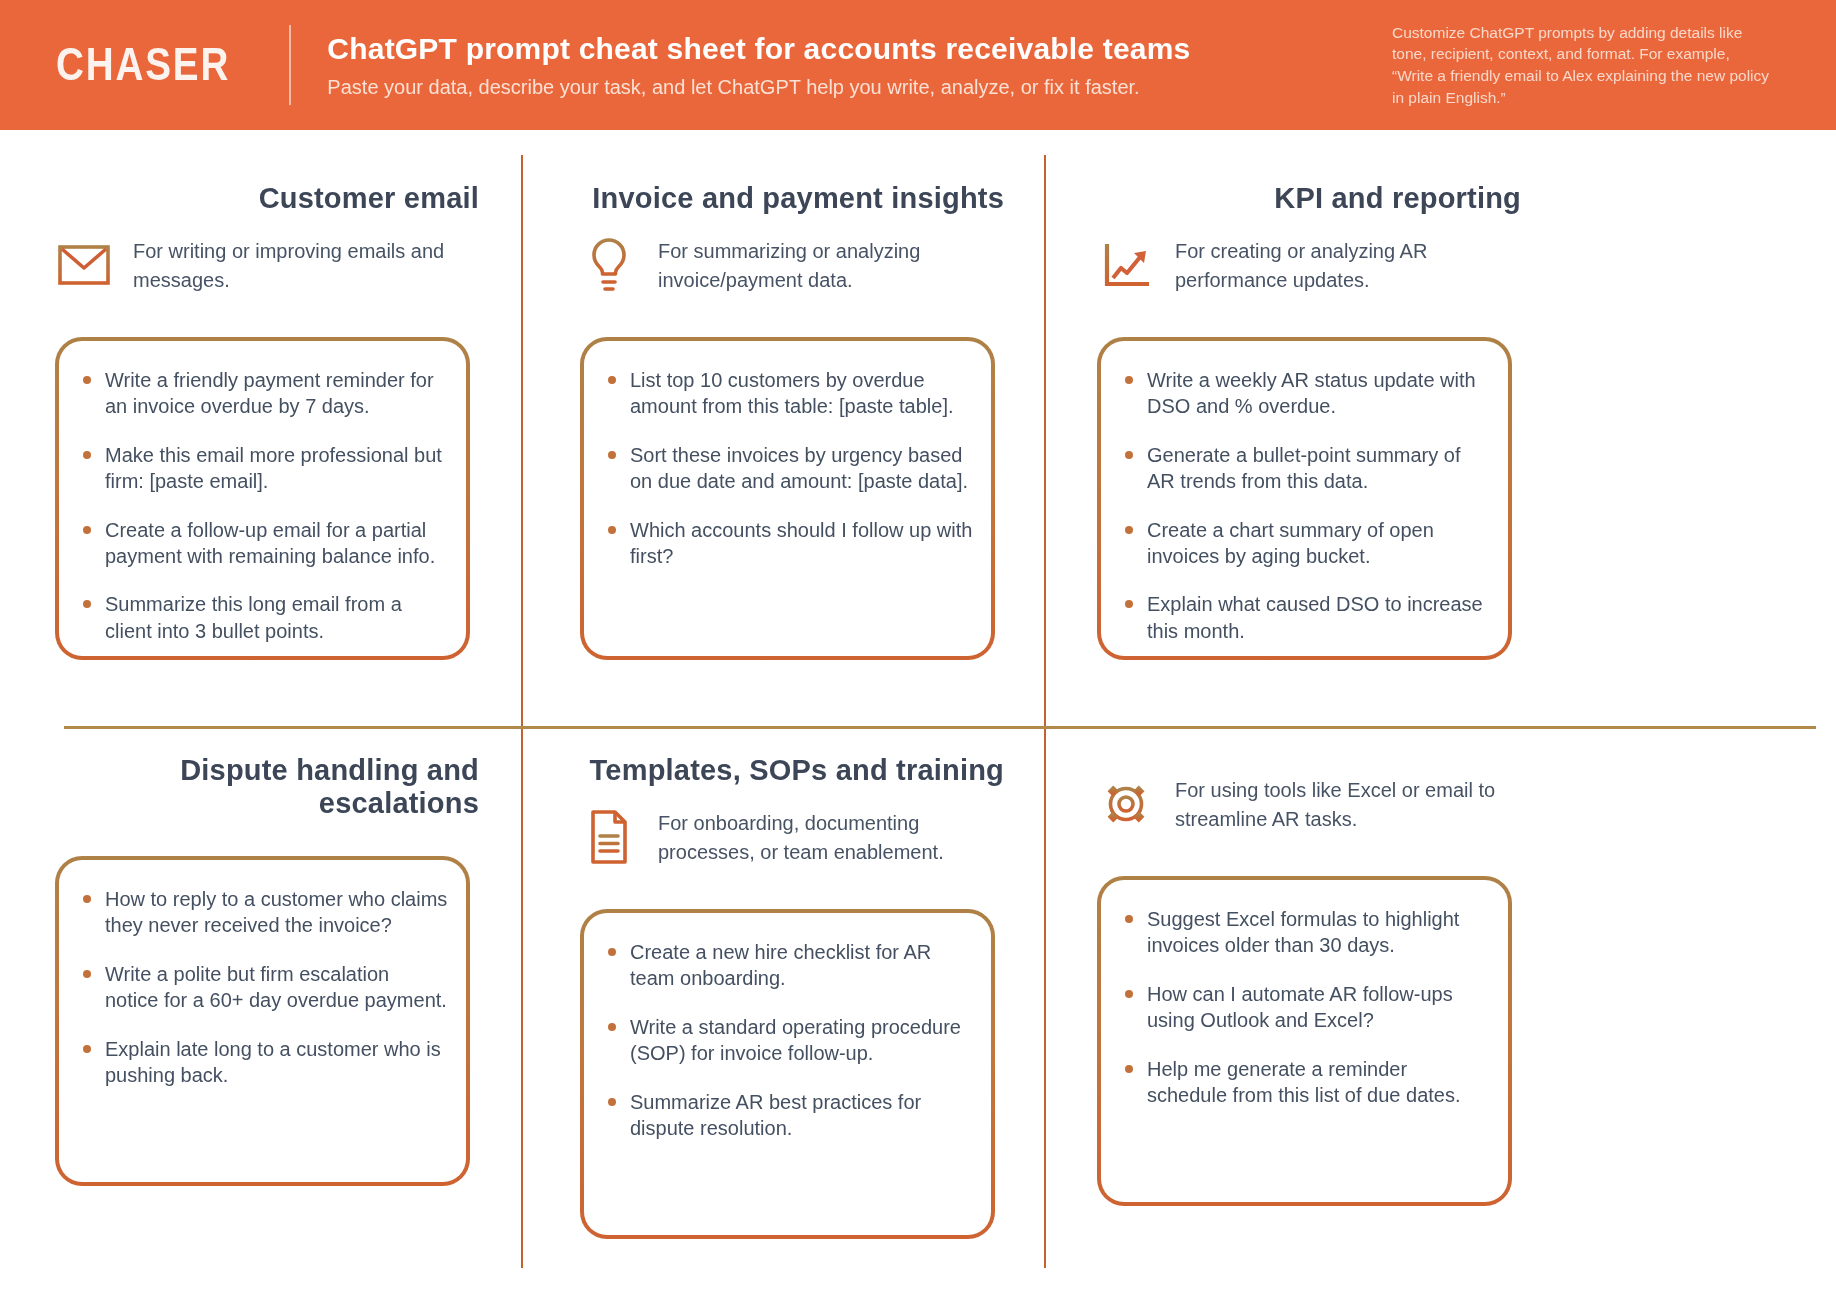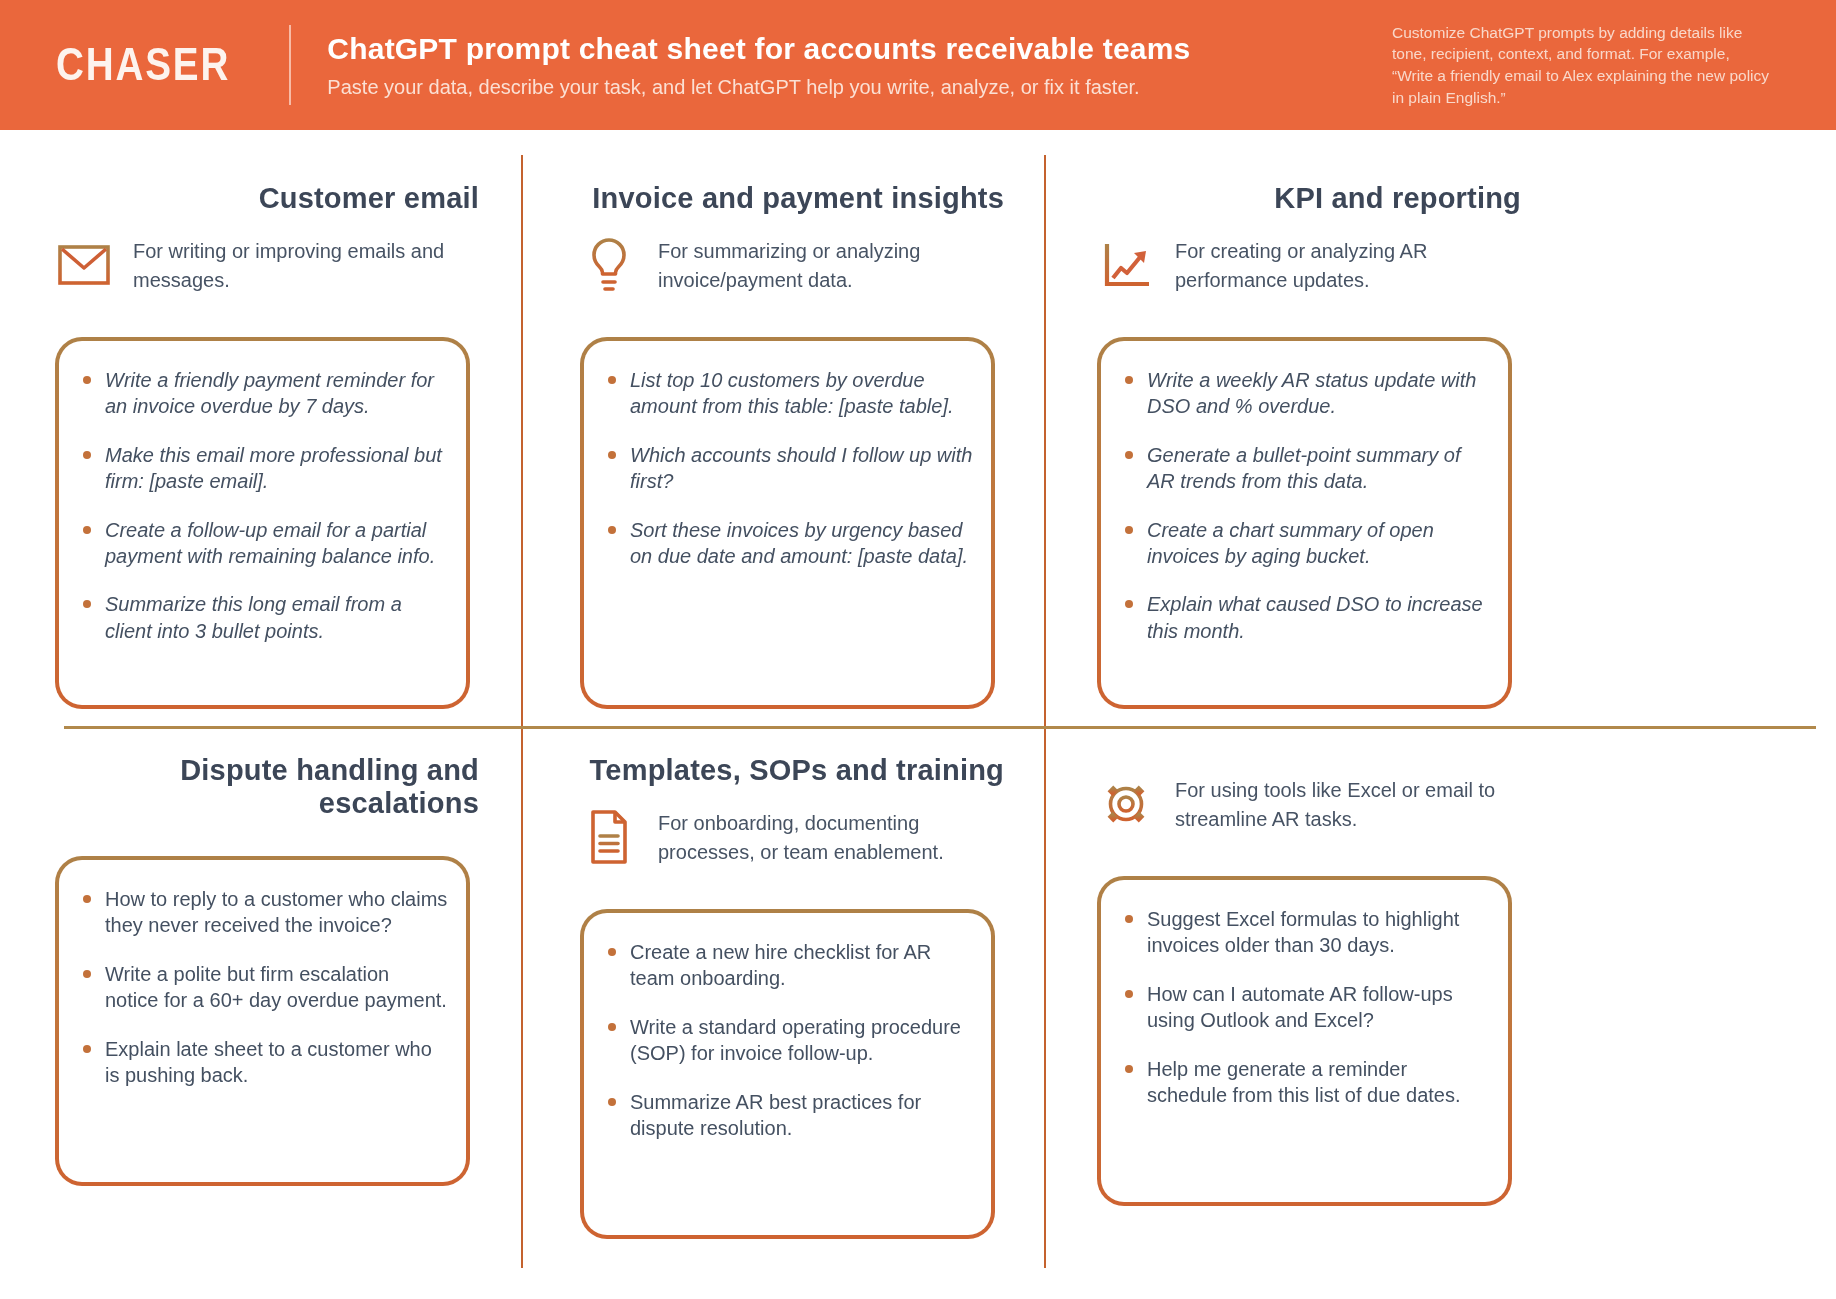--- a/index.html
+++ b/index.html
@@ -34,21 +34,21 @@
   .cell h2 { color:#3C4657; font-size:29px; font-weight:700; letter-spacing:0.2px;text-align:right; }
   .meta { display:flex; gap:20px; margin-top:14px; min-height:72px; align-items:center; }
   .icon-wrap { width:58px; flex:0 0 58px; display:flex; justify-content:center; }
   .desc { color:#475364; font-size:20px; line-height:1.45; max-width:332px; margin-top:2px; }
 
   .box {
     margin-top:36px; width:415px; border-radius:27px; padding:4px;
     background:linear-gradient(180deg, #AE8147 0%, #C1763C 45%, #CE6331 100%);
   }
   .box-inner { background:#ffffff; border-radius:23px; padding:26px 18px 18px 22px; overflow:hidden; }
-  .row1 .box-inner { height:364px;font-style:italic; }
+  .row1 .box-inner { height:315px; }
   .row2 .box-inner { height:322px; }
   .prompts { list-style:none; }
   .prompts li {
     position:relative; padding-left:24px; margin-bottom:22px;
     color:#44506
 
 
 
 1; color:#445061; font-size:20px; line-height:1.32;
   }
@@ -122,22 +122,22 @@
           <path d="M16 46 L28 46" stroke="#CE6331" stroke-width="3.6" stroke-linecap="round"></path>
           <path d="M18 53 L26 53" stroke="#CE6331" stroke-width="3.6" stroke-linecap="round"></path>
         </svg>
       </span>
       <p class="desc">For summarizing or analyzing invoice/payment data.</p>
     </div>
     <div class="box">
       <div class="box-inner">
         <ul class="prompts">
           <li>List top 10 customers by overdue amount from this table: [paste table].</li>
+          <li>Sort these invoices by urgency based on due date and amount: [paste data].</li>
           <li>Which accounts should I follow up with first?</li>
-          <li>Sort these invoices by urgency based on due date and amount: [paste data].</li>
         </ul>
       </div>
     </div>
   </section>
 
   <section class="cell row1 r1 c3">
     <h2>KPI and reporting</h2>
     <div class="meta">
       <span class="icon-wrap">
         <svg width="52" height="52" viewBox="0 0 52 52" fill="none">
@@ -160,21 +160,21 @@
     </div>
   </section>
 
   <section class="cell row2 r2 c1">
     <h2>Dispute handling and escalations</h2>
     <div class="box">
       <div class="box-inner">
         <ul class="prompts">
           <li>How to reply to a customer who claims they never received the invoice?</li>
           <li>Write a polite but firm escalation notice for a 60+ day overdue payment.</li>
-          <li>Explain late sheet to a customer who is pushing back.</li>
+          <li>Explain late long to a customer who is pushing back.</li>
         </ul>
       </div>
     </div>
   </section>
 
   <section class="cell row2 r2 c2">
     <h2>Templates, SOPs and training</h2>
     <div class="meta">
       <span class="icon-wrap">
         <svg width="44" height="56" viewBox="0 0 44 56" fill="none">

